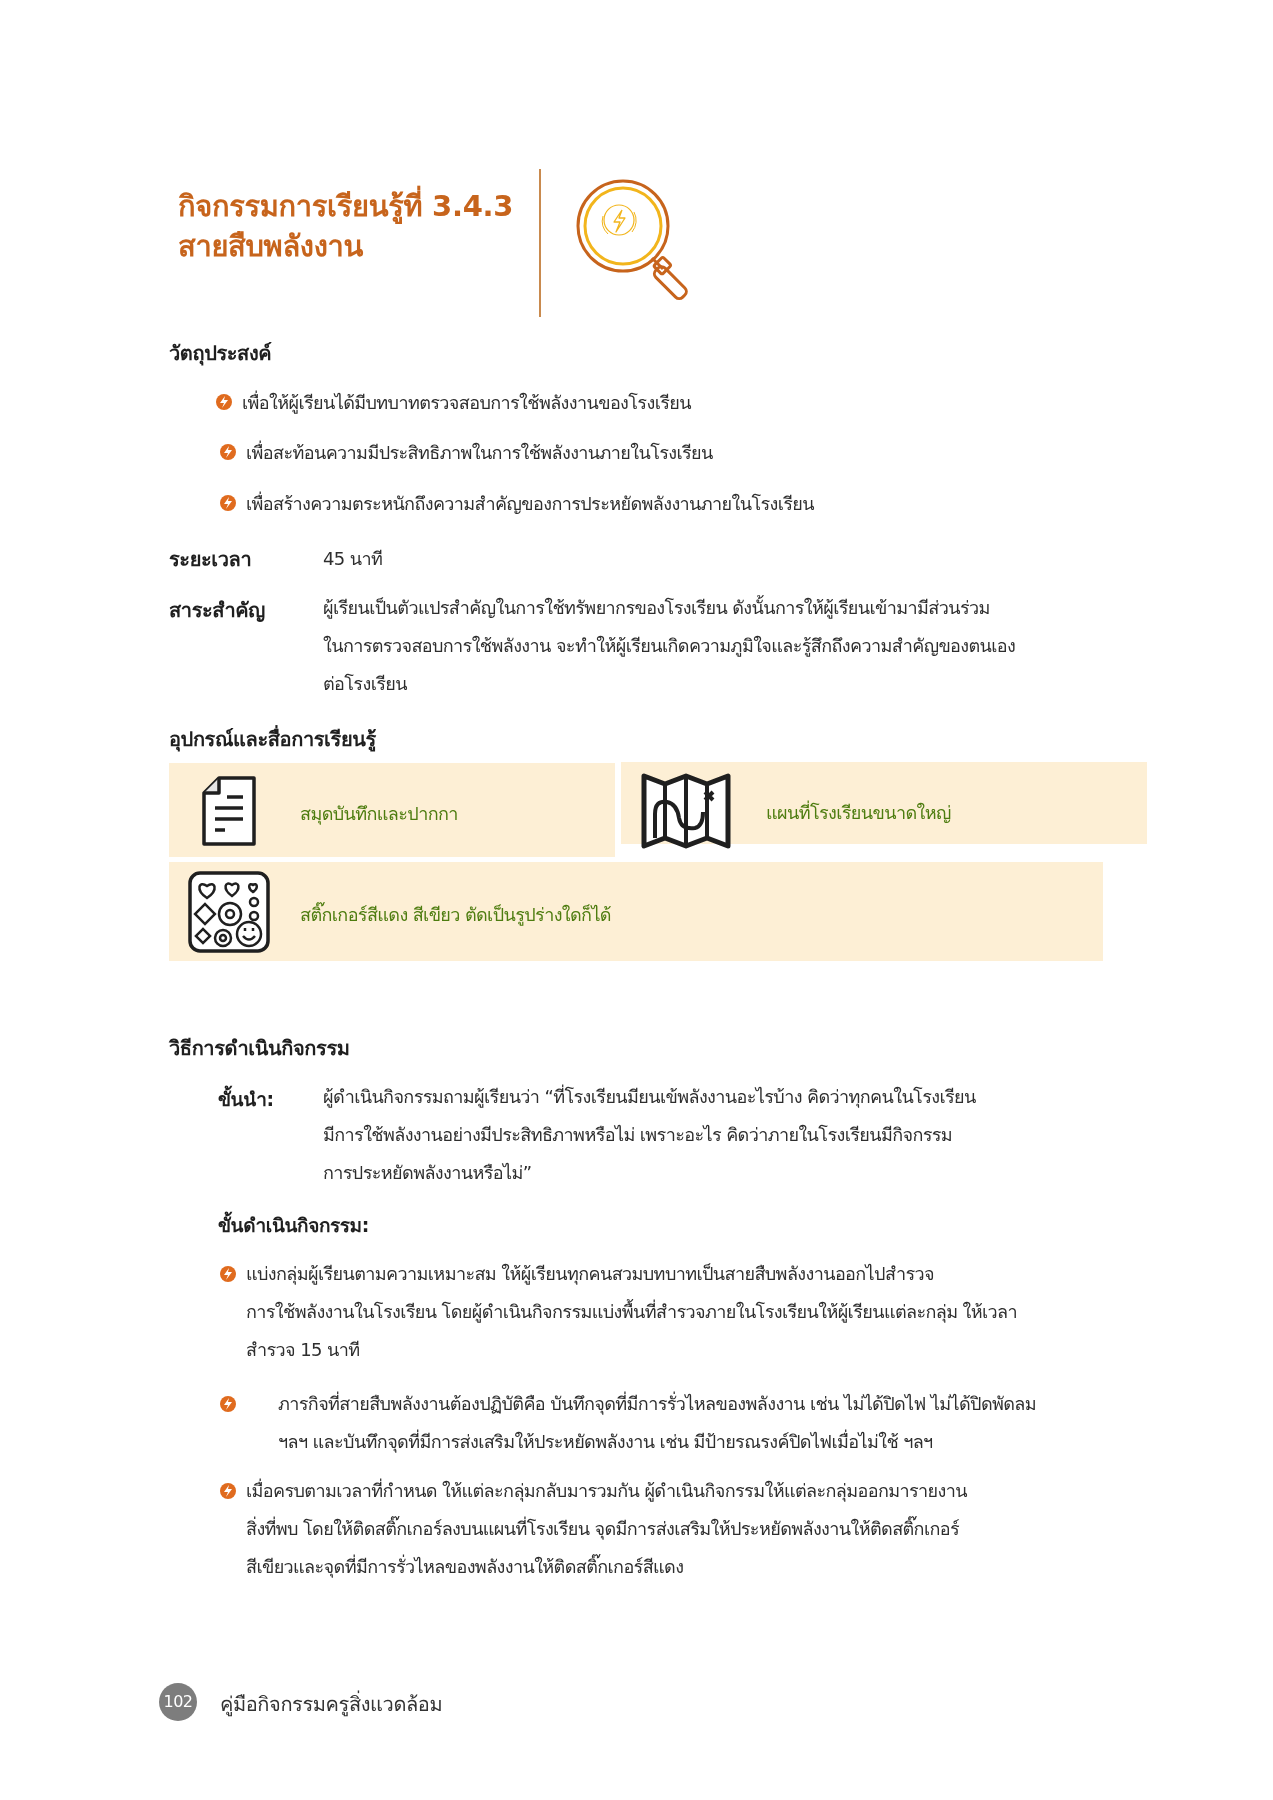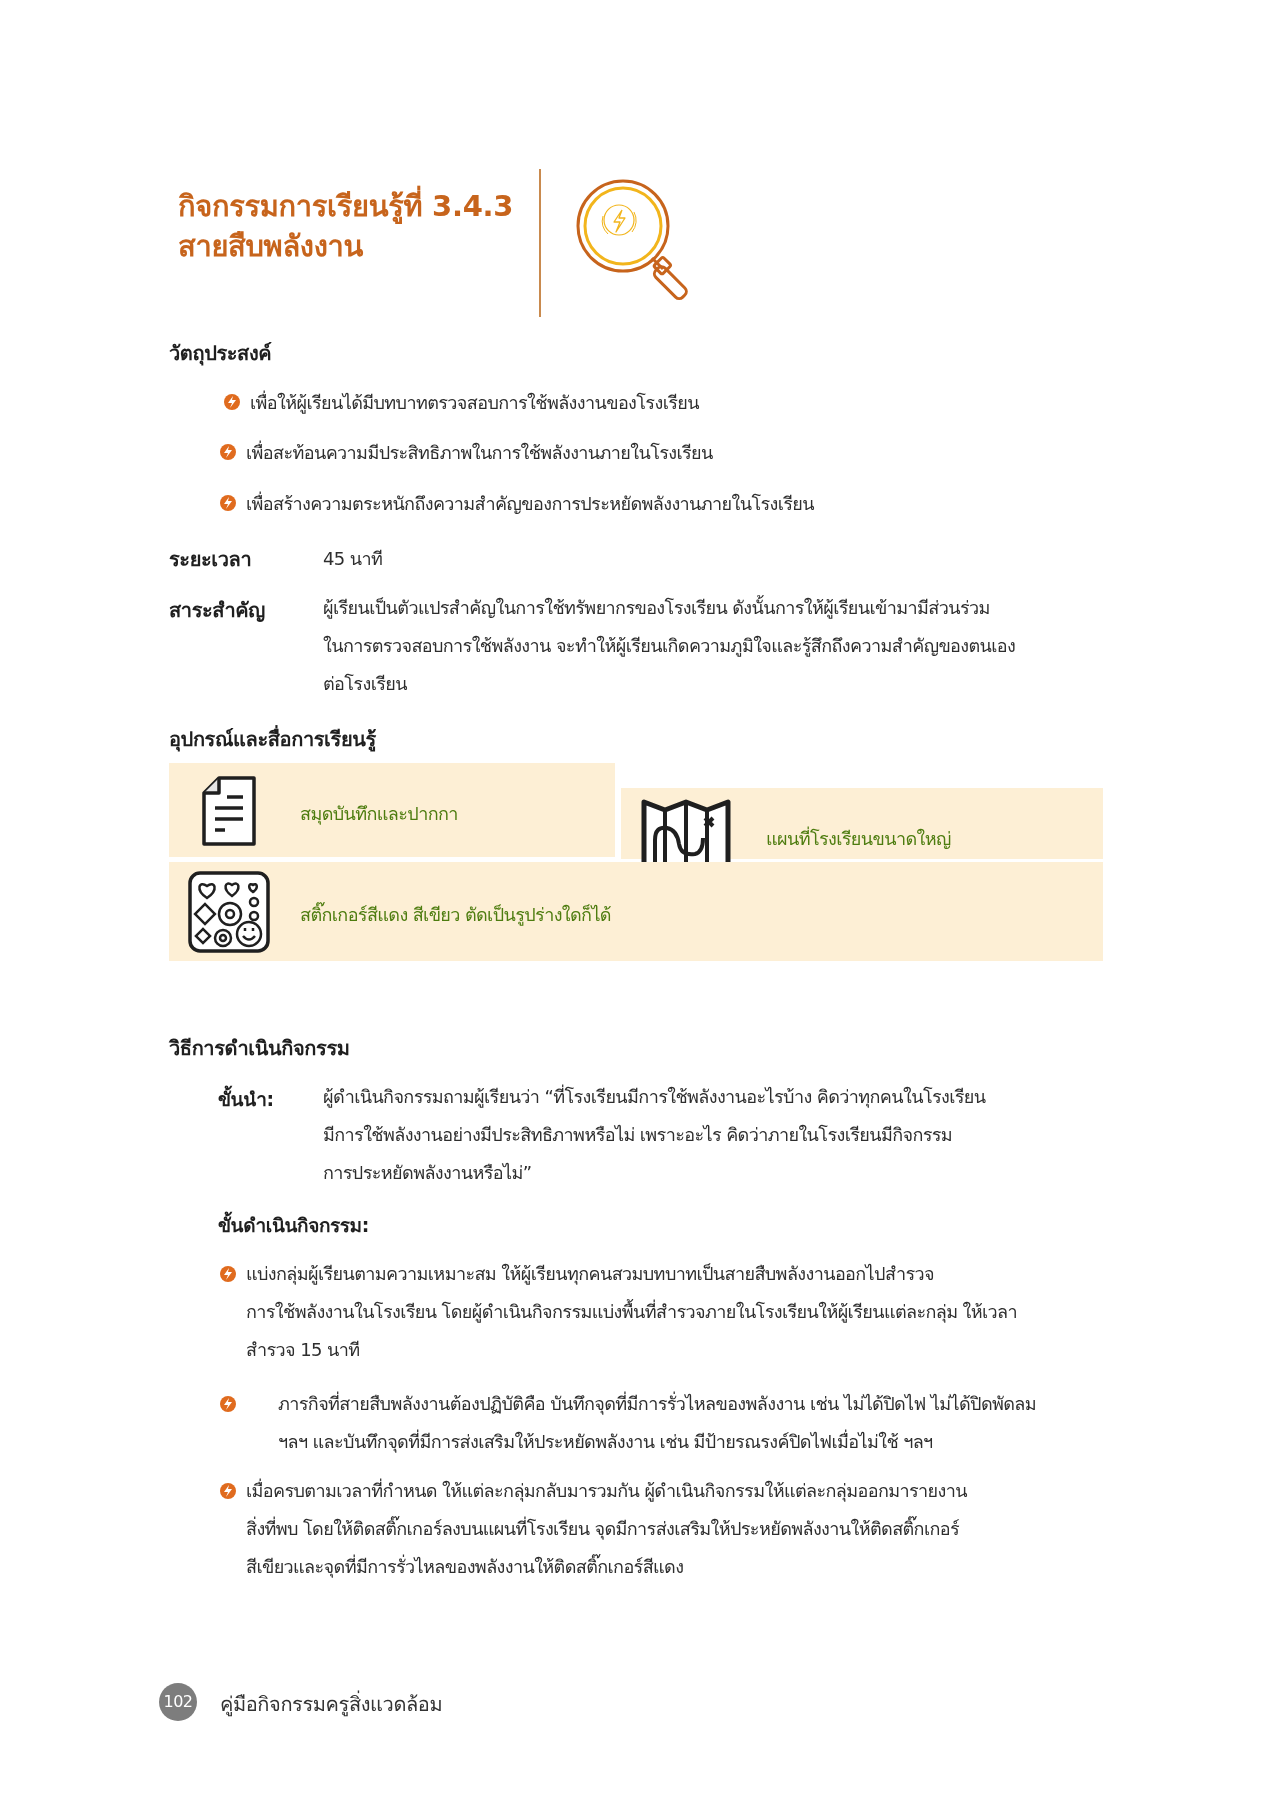--- a/index.html
+++ b/index.html
@@ -63,21 +63,21 @@
     <path d="M66 36 A18 18 0 0 1 64 56" fill="none" stroke="#f2b51c" stroke-width="1"></path>
     <path d="M54 34 L46 46 L52 46 L48 56 L57 42 L51 42 L54 34" fill="none" stroke="#f2b51c" stroke-width="1.3" stroke-linejoin="round"></path>
     <path d="M84 82 L95 93" stroke="#c7641c" stroke-width="3"></path>
     <rect x="96" y="88" width="13" height="38" rx="5" transform="rotate(-45 102 107)" fill="none" stroke="#c7641c" stroke-width="3"></rect>
     <rect x="88" y="84" width="13" height="12" rx="2" transform="rotate(-45 94 90)" fill="none" stroke="#c7641c" stroke-width="3"></rect>
   </svg>
 </div>
 
 <div class="abs h2" style="left:169px; top:337px;font-family:Liberation Mono, monospace;">วัตถุประสงค์</div>
 
-<div class="abs bullet-row body-text" style="left:224px; top:388px;">
+<div class="abs bullet-row body-text" style="left:216px; top:388px;">
   <span class="bullet">
     <svg width="10" height="12" viewBox="0 0 10 12">
         <path d="M6 0 L1 7 L5 7 L3 12 L9 4 L5 4 Z" fill="#fff"></path>
       </svg>
   </span>
   <span>เพื่อให้ผู้เรียนได้มีบทบาทตรวจสอบการใช้พลังงานของโรงเรียน</span>
 </div>
 <div class="abs bullet-row body-text" style="left:220px; top:438px;">
   <span class="bullet">
     <svg width="10" height="12" viewBox="0 0 10 12">
@@ -114,21 +114,21 @@
       <path d="M3 18 L18 18 L18 3" fill="#e6e6e6" stroke="#1f1f1f" stroke-width="3.5" stroke-linejoin="round"></path>
       <line x1="26" y1="22" x2="42" y2="22" stroke="#1f1f1f" stroke-width="3.5"></line>
       <line x1="14" y1="33" x2="42" y2="33" stroke="#1f1f1f" stroke-width="3.5"></line>
       <line x1="14" y1="44" x2="42" y2="44" stroke="#1f1f1f" stroke-width="3.5"></line>
       <line x1="14" y1="55" x2="24" y2="55" stroke="#1f1f1f" stroke-width="3.5"></line>
     </svg>
   </span>
   <span class="equip-text" style="left:131px; top:36px;">สมุดบันทึกและปากกา</span>
 </div>
 
-<div class="abs equip" style="left:621px; top:788px; width:482px; height:71px;">
+<div class="abs equip" style="left:621px; top:762px; width:482px; height:82px;padding-left:44px;">
   <span class="abs" style="left:20px; top:8px;">
     <svg width="90" height="82" viewBox="0 0 90 82">
       <path d="M3 6 L24 14 L45 6 L66 14 L87 6 L87 76 L66 68 L45 76 L24 68 L3 76 Z" fill="#fff" stroke="#1f1f1f" stroke-width="5" stroke-linejoin="round"></path>
       <line x1="24" y1="14" x2="24" y2="68" stroke="#1f1f1f" stroke-width="4"></line>
       <line x1="45" y1="6" x2="45" y2="76" stroke="#1f1f1f" stroke-width="4"></line>
       <line x1="66" y1="14" x2="66" y2="68" stroke="#1f1f1f" stroke-width="4"></line>
       <path d="M14 68 L14 44 Q14 30 26 32 Q36 34 38 48 Q40 60 54 58 Q62 56 62 42" fill="none" stroke="#1f1f1f" stroke-width="4"></path>
       <path d="M64 22 L72 30 M72 22 L64 30" stroke="#1f1f1f" stroke-width="4"></path>
     </svg>
   </span>
@@ -156,21 +156,21 @@
       <line x1="66" y1="58" x2="66" y2="61" stroke="#1f1f1f" stroke-width="2.5"></line>
     </svg>
   </span>
   <span class="equip-text" style="left:131px; top:38px;">สติ๊กเกอร์สีแดง สีเขียว ตัดเป็นรูปร่างใดก็ได้</span>
 </div>
 
 <div class="abs h2" style="left:169px; top:1032px;">วิธีการดำเนินกิจกรรม</div>
 
 <div class="abs lbl" style="left:218px; top:1084px; font-size:19px;">ขั้นนำ:</div>
 <div class="abs body-text para" style="left:323px; top:1078px; width:790px;">
-  <div>ผู้ดำเนินกิจกรรมถามผู้เรียนว่า “ที่โรงเรียนมีการใช้พลังงานอะไรบ้าง คิดว่าทุกคนในโรงเรียน</div>
+  <div>ผู้ดำเนินกิจกรรมถามผู้เรียนว่า “ที่โรงเรียนมียนเข้พลังงานอะไรบ้าง คิดว่าทุกคนในโรงเรียน</div>
   <div>มีการใช้พลังงานอย่างมีประสิทธิภาพหรือไม่ เพราะอะไร คิดว่าภายในโรงเรียนมีกิจกรรม</div>
   <div>การประหยัดพลังงานหรือไม่”</div>
 </div>
 
 <div class="abs lbl" style="left:218px; top:1210px; font-size:19px;">ขั้นดำเนินกิจกรรม:</div>
 
 <div class="abs bullet-row body-text para" style="left:220px; top:1255px; width:895px;">
   <span class="bullet" style="margin-top:11px;">
     <svg width="10" height="12" viewBox="0 0 10 12">
         <path d="M6 0 L1 7 L5 7 L3 12 L9 4 L5 4 Z" fill="#fff"></path>

